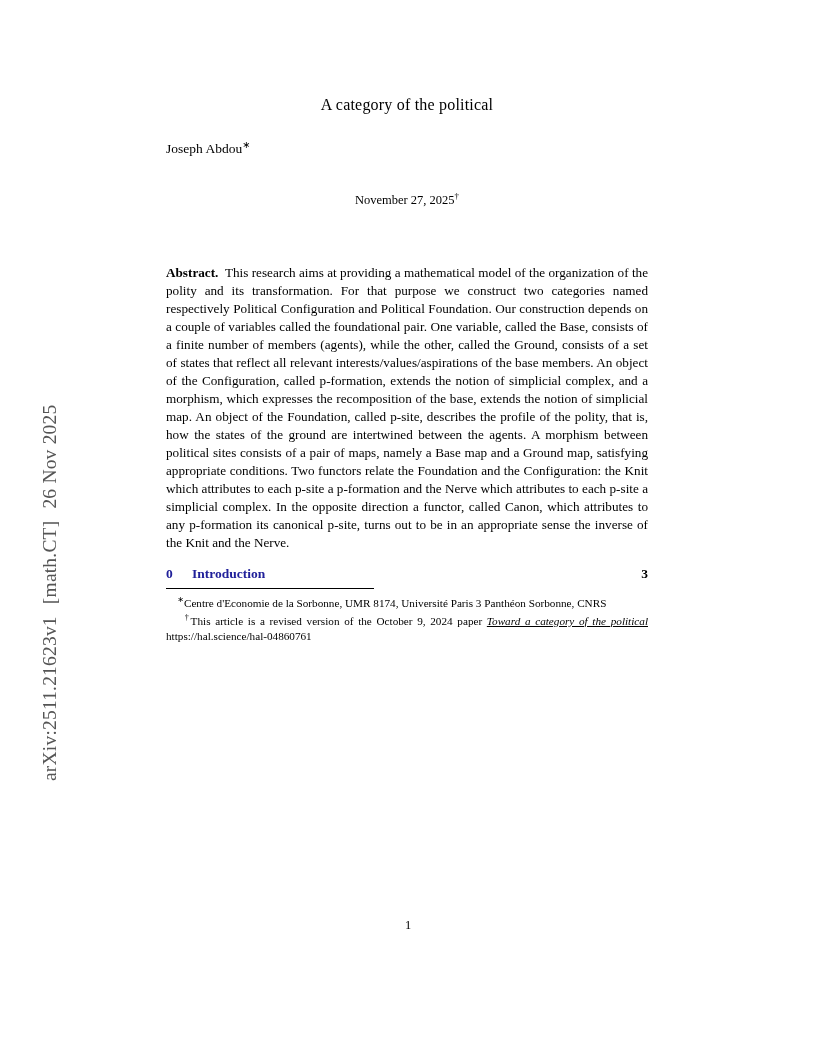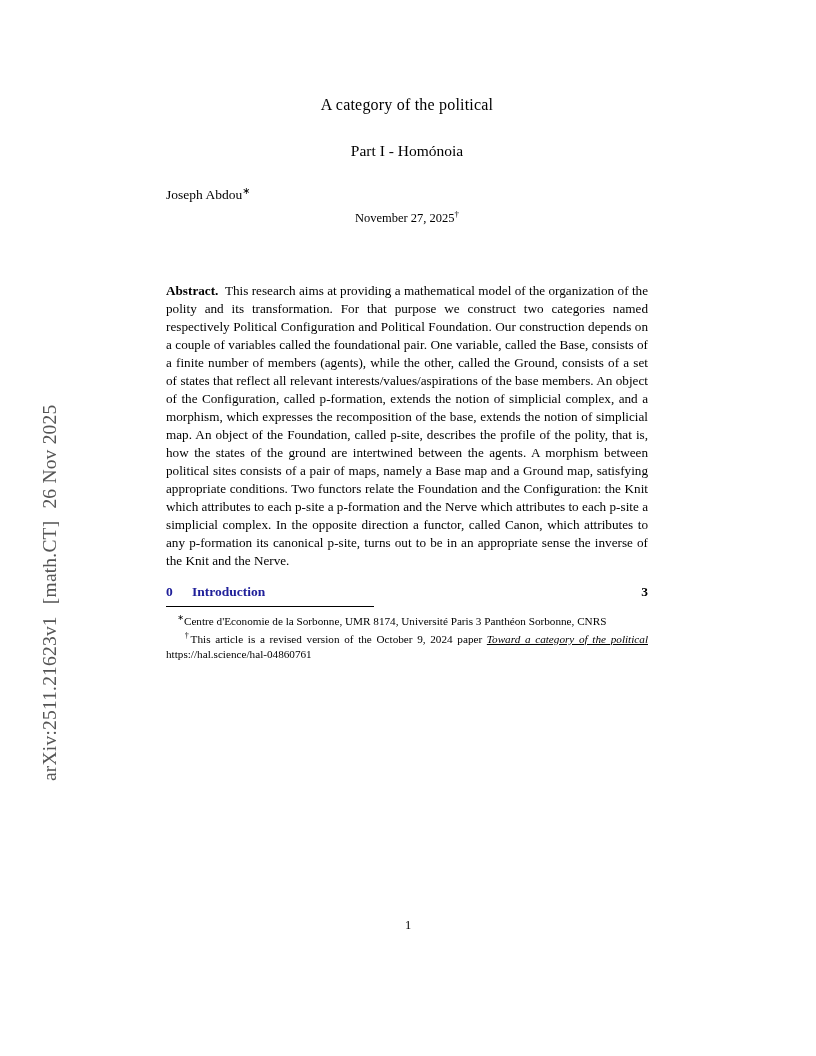--- a/index.html
+++ b/index.html
@@ -56,21 +56,21 @@
     margin-top: 28px;
     text-align: center;
     font-size: 15.5px;
   }
   .author {
     margin-top: 27px;
     text-align: left;
     font-size: 13.5px;
   }
   .date {
-    margin-top: 8px;
+    margin-top: 36px;
     text-align: center;
     font-size: 12.5px;
   }
   sup { font-size: 0.72em; vertical-align: super; line-height: 0; }
 
   .abstract {
     margin-top: 56px;
     font-size: 13.2px;
     line-height: 1.365;
     text-align: justify;
@@ -132,21 +132,20 @@
 <div class="page">
 
   <div class="arxiv-stamp">
     <span>arXiv:2511.21623v1</span><span class="gap"></span><span>[math.CT]</span><span class="gap"></span><span>26 Nov 2025</span>
   </div>
 
   <div class="content">
 
     <div class="title">A category of the political</div>
 
-    <div class="subtitle">Part I - Homónoia</div>
 
     <div class="author"><span>Joseph Abdou</span><sup>∗</sup></div>
 
     <div class="date"><span>November 27, 2025</span><sup>†</sup></div>
 
     <div class="abstract"><b>Abstract.</b>&nbsp; <span>This research aims at providing a mathematical model of the organization of the polity and its transformation. For that purpose we construct two categories named respectively Political Configuration and Political Foundation. Our construction depends on a couple of variables called the foundational pair. One variable, called the Base, consists of a finite number of members (agents), while the other, called the Ground, consists of a set of states that reflect all relevant interests/values/aspirations of the base members. An object of the Configuration, called p-formation, extends the notion of simplicial complex, and a morphism, which expresses the recomposition of the base, extends the notion of simplicial map. An object of the Foundation, called p-site, describes the profile of the polity, that is, how the states of the ground are intertwined between the agents. A morphism between political sites consists of a pair of maps, namely a Base map and a Ground map, satisfying appropriate conditions. Two functors relate the Foundation and the Configuration: the Knit which attributes to each p-site a p-formation and the Nerve which attributes to each p-site a simplicial complex. In the opposite direction a functor, called Canon, which attributes to any p-formation its canonical p-site, turns out to be in an appropriate sense the inverse of the Knit and the Nerve.</span></div>
 
 
     <div class="toc-row">
       <span class="toc-num">0</span>

